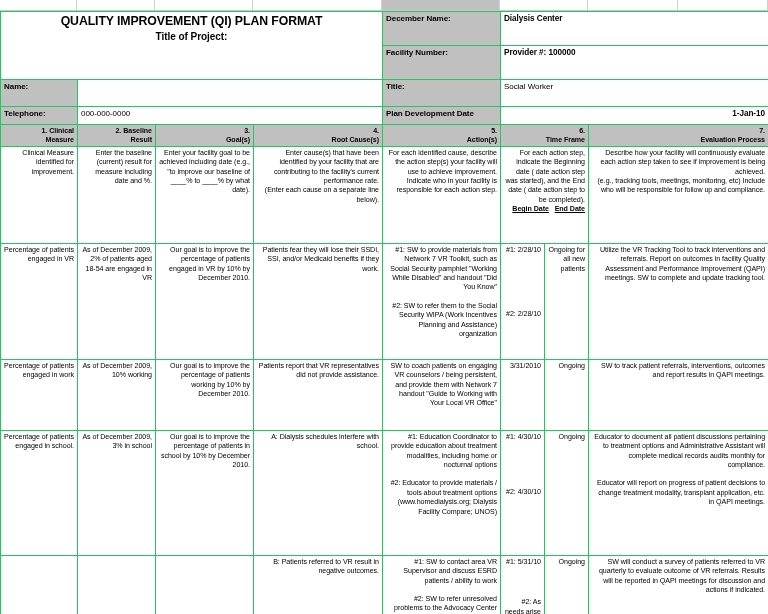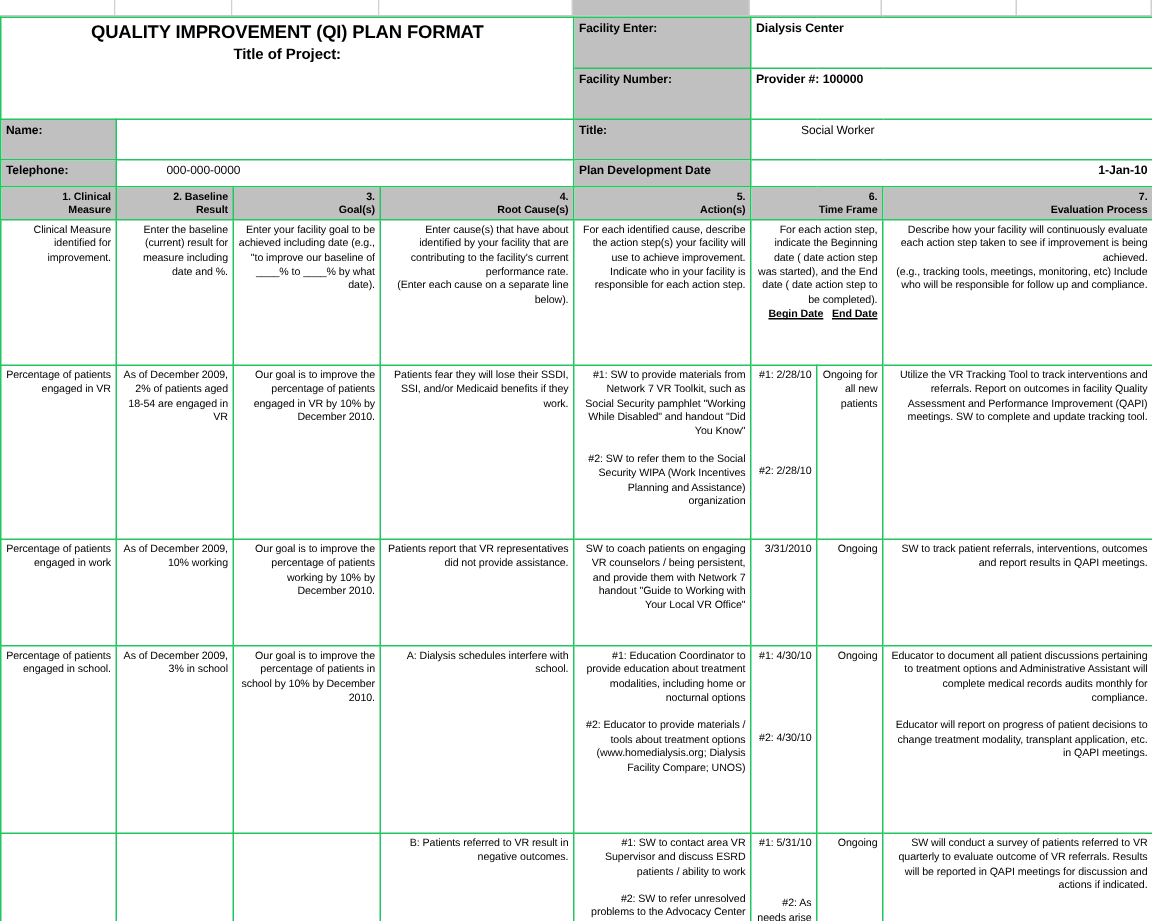--- a/index.html
+++ b/index.html
@@ -89,21 +89,20 @@
     line-height: 10px;
   }
   .val-b {
     font-size: 8.2px;
     font-weight: bold;
     line-height: 10px;
   }
   .val-n {
     font-size: 8px;
     line-height: 10px;
-    margin-left: 30px;
   }
 
   
   .colhead {
     text-align: right;
     font-size: 7.9px;
     font-weight: bold;
     line-height: 9.6px;
     vertical-align: middle;
     padding: 1px 2px;
@@ -145,21 +144,21 @@
       <col style="width:180px">
     </colgroup>
 
     <tbody>
         <tr>
       <td class="white title-cell" colspan="4" rowspan="2">
         <div class="title-main">QUALITY IMPROVEMENT (QI) PLAN FORMAT</div>
         <div class="title-sub">Title of Project:</div>
       </td>
       <td class="gray midv" style="height:31px">
-        <span class="lbl">Facility Enter:</span>
+        <span class="lbl">December Name:</span>
       </td>
       <td class="white midv" colspan="3">
         <span class="val-b">Dialysis Center</span>
       </td>
     </tr>
 
     <tr>
       <td class="gray midv" style="height:31px">
         <span class="lbl">Facility Number:</span>
       </td>
@@ -233,21 +232,21 @@
       <td class="white instr" style="height:94px">
         <div>Clinical Measure identified for improvement.</div>
       </td>
       <td class="white instr">
         <div>Enter the baseline (current) result for measure including date and %.</div>
       </td>
       <td class="white instr">
         <div>Enter your facility goal to be achieved including date (e.g., "to improve our baseline of ____% to ____% by what date).</div>
       </td>
       <td class="white instr">
-        <div>Enter cause(s) that have about identified by your facility that are contributing to the facility's current performance rate.</div>
+        <div>Enter cause(s) that have been identified by your facility that are contributing to the facility's current performance rate.</div>
         <div>(Enter each cause on a separate line below).</div>
       </td>
       <td class="white instr">
         <div>For each identified cause, describe the action step(s) your facility will use to achieve improvement.</div>
         <div>Indicate who in your facility is responsible for each action step.</div>
       </td>
       <td class="white instr" colspan="2">
         <div>For each action step, indicate the Beginning date ( date action step was started), and the End date ( date action step to be completed).</div>
         <div><span class="ul">Begin Date</span>&nbsp;&nbsp;&nbsp;<span class="ul">End Date</span></div>
       </td>

